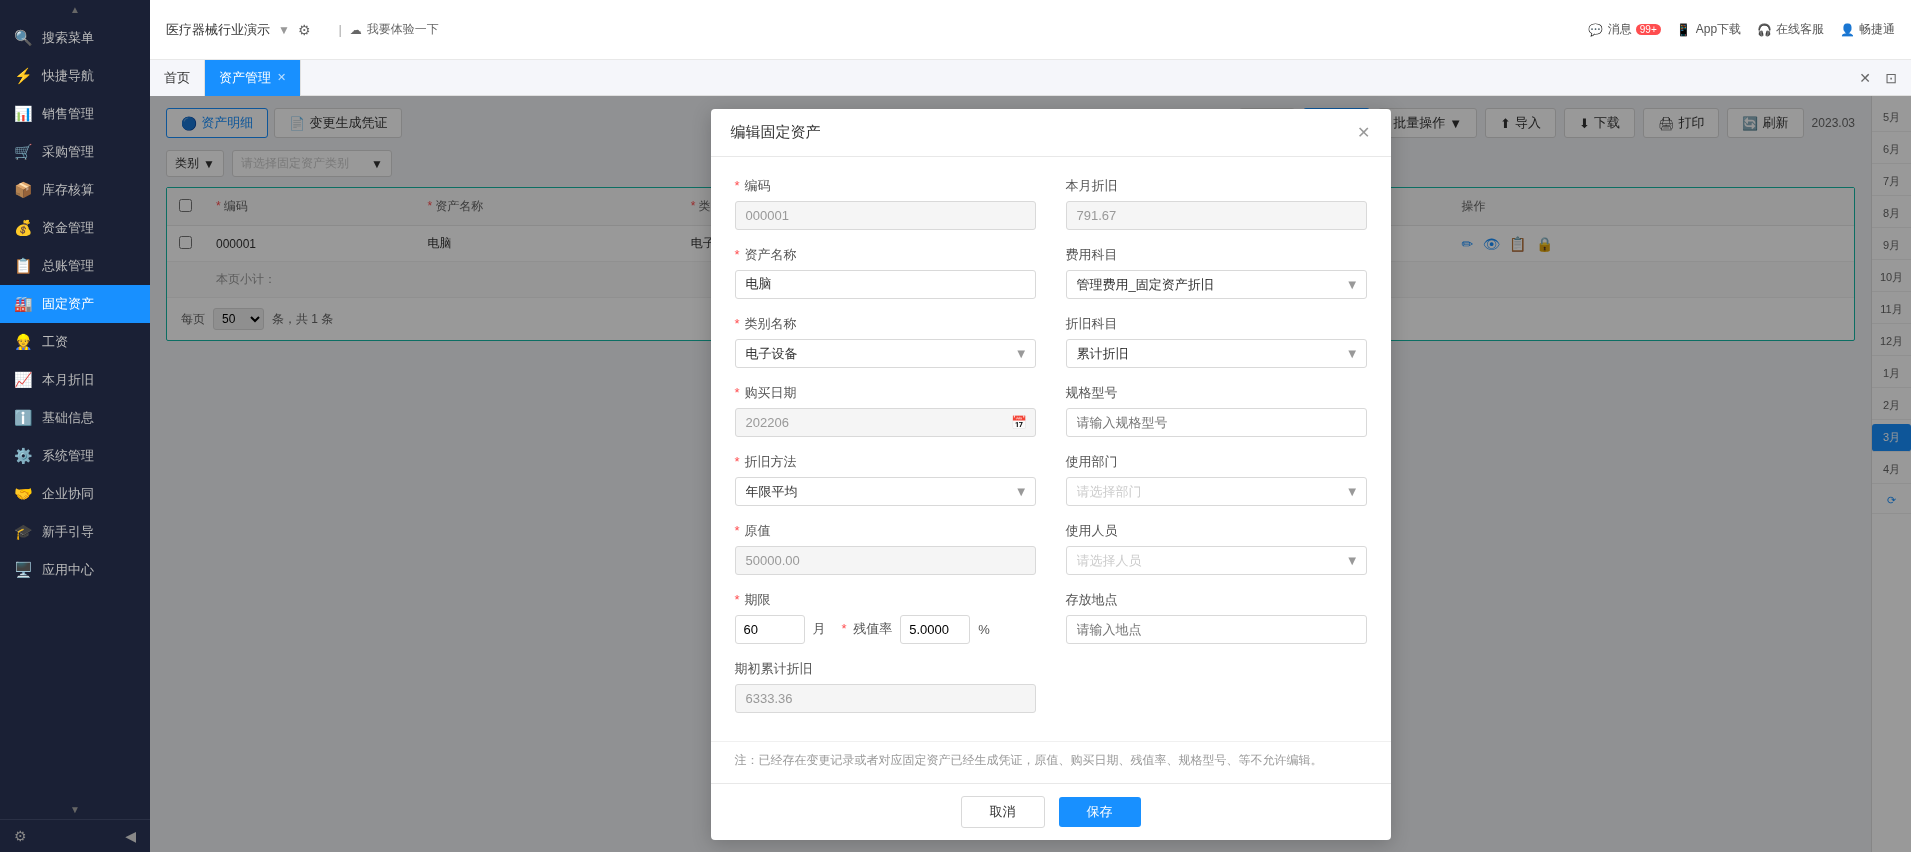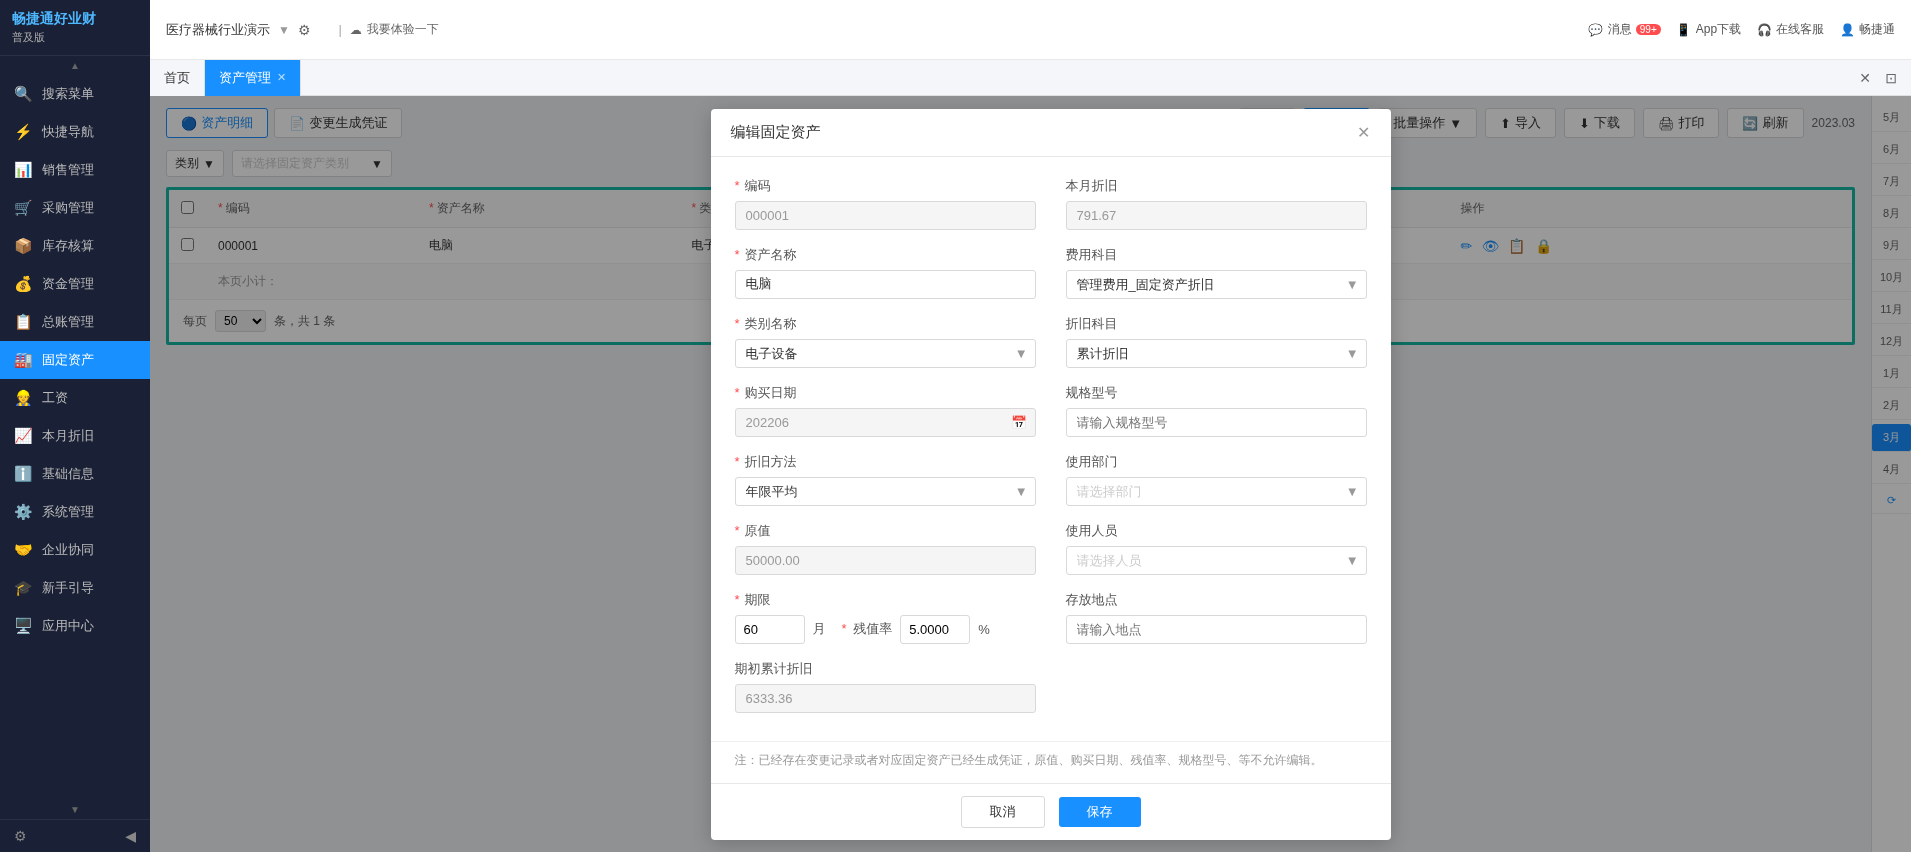--- a/index.html
+++ b/index.html
@@ -52,21 +52,21 @@
     .btn-outline-active { border-color: #1890ff; color: #1890ff; }
     .toolbar-group { display: flex; align-items: center; gap: 6px; }
     .page-toolbar-right { margin-left: auto; display: flex; align-items: center; gap: 8px; }
     .toolbar-date { font-size: 12px; color: #666; }
 
     
     .filter-bar { display: flex; align-items: center; gap: 8px; margin-bottom: 10px; }
     .filter-select { border: 1px solid #d9d9d9; border-radius: 3px; padding: 4px 8px; font-size: 12px; background: #fff; color: #333; cursor: pointer; display: flex; align-items: center; gap: 4px; }
 
     
-    .table-wrap { background: #fff; border-radius: 2px; border: 3px solid #14b8a6; }
+    .table-wrap { background: #fff; border-radius: 2px; border: 1px solid #14b8a6; }
     table { width: 100%; border-collapse: collapse; font-size: 12px; }
     thead tr { background: #fafafa; }
     th { padding: 10px 12px; text-align: left; border-bottom: 1px solid #e8e8e8; color: #666; font-weight: normal; white-space: nowrap; }
     td { padding: 9px 12px; border-bottom: 1px solid #f0f0f0; color: #333; white-space: nowrap; }
     .required-star { color: #ff4d4f; margin-right: 3px; }
     .table-action-btn { color: #1890ff; cursor: pointer; margin-right: 6px; font-size: 14px; }
     .table-footer { padding: 10px 14px; font-size: 12px; color: #666; display: flex; align-items: center; gap: 8px; }
     .pagination-select { border: 1px solid #d9d9d9; border-radius: 3px; padding: 2px 4px; font-size: 12px; }
 
     
@@ -106,26 +106,20 @@
     
     .sidebar-bottom { display: flex; align-items: center; justify-content: space-between; padding: 8px 14px; border-top: 1px solid #2a3045; }
     .sidebar-bottom-icon { color: #888; cursor: pointer; font-size: 14px; }
   </style>
 </head>
 <body>
 
 <div class="app-container">
 
   <div class="sidebar">
-    <div class="sidebar-header">
-      <div class="sidebar-logo">
-        <span>畅捷通好业财</span>
-      </div>
-      <div class="sidebar-logo-sub">普及版</div>
-    </div>
     <div class="sidebar-scroll-arrow">▲</div>
     <div class="sidebar-scroll">
       <div class="sidebar-item">
         <span class="sidebar-item-icon">🔍</span>
         <span>搜索菜单</span>
       </div>
       <div class="sidebar-item">
         <span class="sidebar-item-icon">⚡</span>
         <span>快捷导航</span>
       </div>

